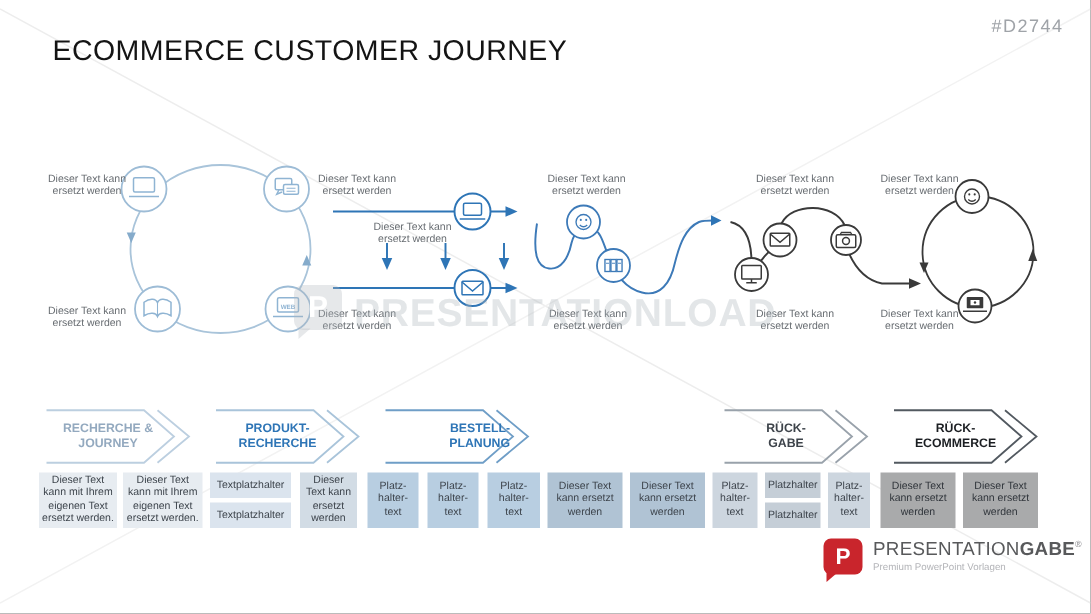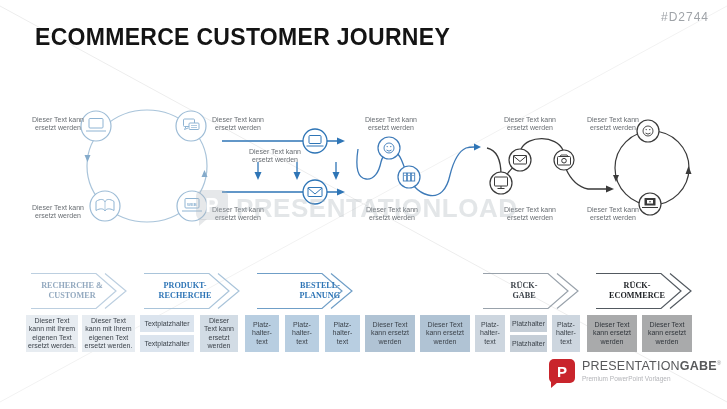--- a/index.html
+++ b/index.html
@@ -3,21 +3,21 @@
 <meta charset="utf-8">
 <style>
   html,body{margin:0;padding:0;background:#888;}
   .slide{
     position:relative;width:727px;height:409px;background:#fff;overflow:hidden;
     font-family:"Liberation Sans",sans-serif;
   }
   .bg-lines{position:absolute;left:0;top:0;z-index:0;}
   .title{
     position:absolute;left:35px;top:24px;z-index:2;
-    font-size:23px;letter-spacing:.3px;color:#141414;font-weight:700;
+    font-size:19px;letter-spacing:.3px;color:#141414;font-weight:400;
   }
   .code{
     position:absolute;right:18px;top:10px;z-index:2;
     font-size:12px;letter-spacing:1px;color:#9fa3a8;
   }
   #diagram{position:absolute;left:0;top:95px;z-index:1;}
   .lbl{
     position:absolute;width:58px;z-index:2;
     font-size:7px;line-height:1.18;color:#686d72;text-align:center;
   }
@@ -35,21 +35,21 @@
   .wm-text{
     position:absolute;left:236px;top:193px;z-index:3;pointer-events:none;
     font-size:26px;font-weight:bold;letter-spacing:.5px;color:rgba(176,182,190,.35);
   }
   
   .stage{position:absolute;top:272px;width:105px;height:38px;z-index:2;}
   .stage svg{position:absolute;left:0;top:0;}
   .chev-label{
     position:absolute;left:0;top:0;width:84px;height:38px;
     display:flex;flex-direction:column;justify-content:center;text-align:center;
-    font-size:8.2px;font-weight:bold;line-height:1.25;letter-spacing:0;white-space:nowrap;font-family:Liberation Serif, serif;
+    font-size:8.2px;font-weight:bold;line-height:1.25;letter-spacing:0;white-space:nowrap;
   }
   
   .pbox{
     position:absolute;top:315px;height:37px;z-index:2;box-sizing:border-box;
     display:flex;align-items:center;justify-content:center;text-align:center;
     font-size:7px;line-height:1.15;color:#3d444c;padding:1px 2px;
   }
   .pstack{position:absolute;top:315px;height:37px;z-index:2;}
   .pstack .sub{
     position:absolute;left:0;width:100%;height:17px;box-sizing:border-box;
@@ -222,21 +222,21 @@
   <div class="wm-p">P</div>
   <div class="wm-text">PRESENTATIONLOAD</div>
 
   <div class="stage" style="left:30px">
     <svg width="105" height="38">
         <path d="M1,1.5 H66 L86,19 L66,36.5 H1" fill="none" stroke-width="1.2" stroke="#bccfe0"></path>
         <path d="M75,1.5 L96,19 L75,36.5" fill="none" stroke-width="1.2" stroke="#bccfe0"></path>
       </svg>
     <div class="chev-label" style="color: rgb(147, 169, 191);">
       <div>RECHERCHE &amp;</div>
-        <div>CUSTOMER</div>
+        <div>JOURNEY</div>
     </div>
   </div>
   <div class="stage" style="left:143px">
     <svg width="105" height="38">
         <path d="M1,1.5 H66 L86,19 L66,36.5 H1" fill="none" stroke-width="1.2" stroke="#a9c4da"></path>
         <path d="M75,1.5 L96,19 L75,36.5" fill="none" stroke-width="1.2" stroke="#a9c4da"></path>
       </svg>
     <div class="chev-label" style="color: rgb(46, 117, 182); text-align: center;">
       <div>PRODUKT-</div>
         <div>RECHERCHE</div>

